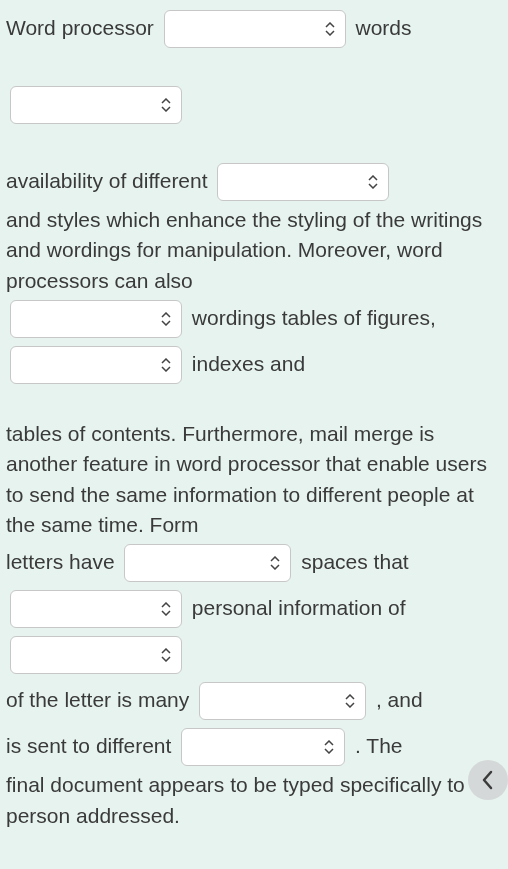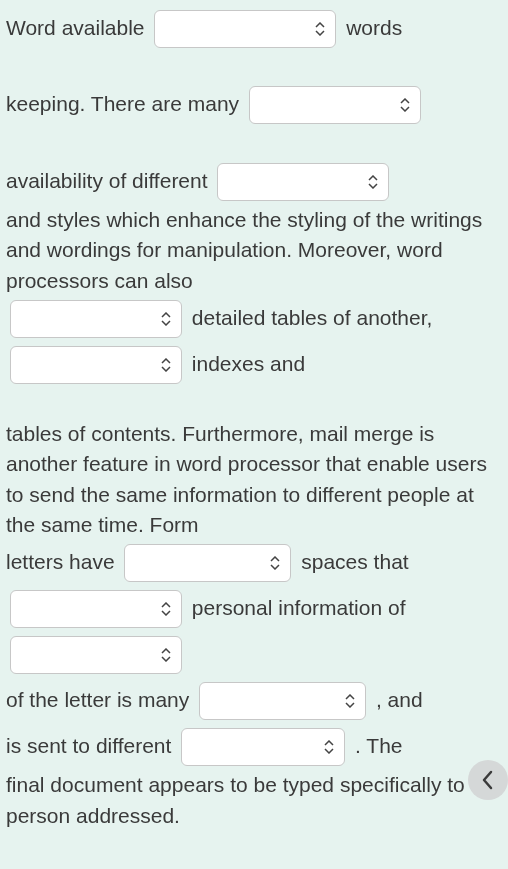--- a/index.html
+++ b/index.html
@@ -63,31 +63,30 @@
     align-items:center;
     justify-content:center;
   }
   .chev-btn svg{display:block}
 </style>
 </head>
 <body>
 
 <div class="flow">
 
-  <span class="text">Word available </span>
+  <span class="text">Word processor </span>
   <span class="sel w-a"><span class="arrow">
         <svg width="10" height="14" viewBox="0 0 10 14">
           <path d="M1 5 L5 1 L9 5" fill="none" stroke="#444" stroke-width="1.5"></path>
           <path d="M1 9 L5 13 L9 9" fill="none" stroke="#444" stroke-width="1.5"></path>
         </svg>
       </span></span>
   <span class="text"> words</span>
   <br>
   <br>
-  <span class="text">keeping. There are many </span>
   <span class="sel w-b"><span class="arrow">
         <svg width="10" height="14" viewBox="0 0 10 14">
           <path d="M1 5 L5 1 L9 5" fill="none" stroke="#444" stroke-width="1.5"></path>
           <path d="M1 9 L5 13 L9 9" fill="none" stroke="#444" stroke-width="1.5"></path>
         </svg>
       </span></span>
   <br>
   <br>
   <span class="text">availability of different </span>
   <span class="sel w-c"><span class="arrow">
@@ -98,21 +97,21 @@
       </span></span>
   <br>
   <span class="text"> and styles which enhance the styling of the writings and wordings for manipulation. Moreover, word processors can also</span>
   <br>
   <span class="sel w-d"><span class="arrow">
         <svg width="10" height="14" viewBox="0 0 10 14">
           <path d="M1 5 L5 1 L9 5" fill="none" stroke="#444" stroke-width="1.5"></path>
           <path d="M1 9 L5 13 L9 9" fill="none" stroke="#444" stroke-width="1.5"></path>
         </svg>
       </span></span>
-  <span class="text"> detailed tables of another,</span>
+  <span class="text"> wordings tables of figures,</span>
   <br>
   <span class="sel w-e"><span class="arrow">
         <svg width="10" height="14" viewBox="0 0 10 14">
           <path d="M1 5 L5 1 L9 5" fill="none" stroke="#444" stroke-width="1.5"></path>
           <path d="M1 9 L5 13 L9 9" fill="none" stroke="#444" stroke-width="1.5"></path>
         </svg>
       </span></span>
   <span class="text"> indexes and</span>
   <br>
   <br>

